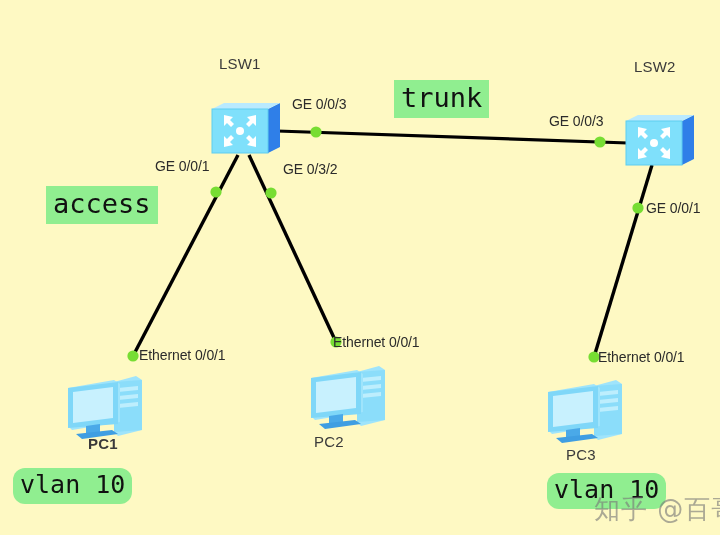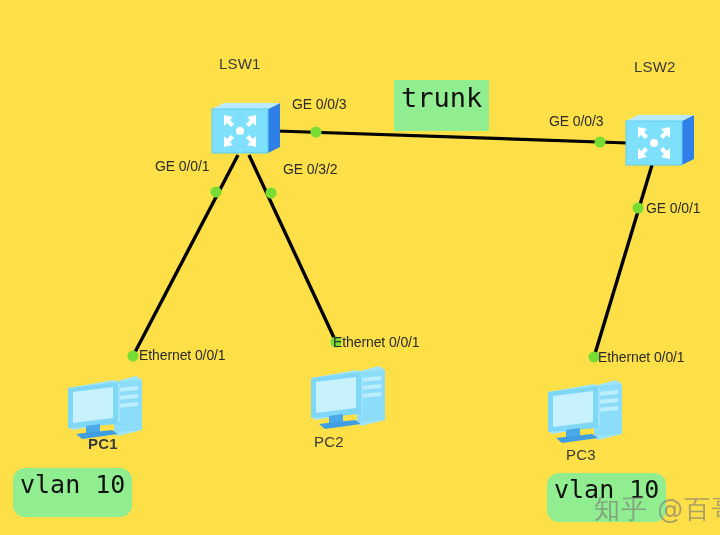--- a/index.html
+++ b/index.html
@@ -4,21 +4,21 @@
 <style>
   html, body {
     margin: 0;
     padding: 0;
     background: #ffffff;
   }
   #canvas {
     position: relative;
     width: 720px;
     height: 535px;
-    background: #fde047;
+    background: #fef9c3;
     overflow: hidden;
     font-family: "Liberation Sans", sans-serif;
   }
   #links {
     position: absolute;
     left: 0; top: 0;
     width: 720px;
     height: 535px;
   }
 
@@ -43,21 +43,21 @@
   }
 
   
   .chip {
     position: absolute;
     background: #90ee90;
     color: #111111;
     font-family: "DejaVu Sans Mono", monospace;
     white-space: nowrap;
     line-height: 1.18;
-    padding: 2px 7px 17px 7px;
+    padding: 2px 7px 4px 7px;
   }
   .chip.big { font-size: 27px; }
   .chip.mid { font-size: 25px; border-radius: 12px; }
 
   
   .switch {
     position: absolute;
     width: 78px;
     height: 62px;
   }
@@ -196,18 +196,19 @@
   <div class="portlabel" style="left:292px; top:96px;">GE 0/0/3</div>
   <div class="portlabel" style="left:155px; top:158px;">GE 0/0/1</div>
   <div class="portlabel" style="left:283px; top:161px;">GE 0/3/2</div>
   <div class="portlabel" style="left:549px; top:113px;">GE 0/0/3</div>
   <div class="portlabel" style="left:646px; top:200px;">GE 0/0/1</div>
   <div class="portlabel" style="left:139px; top:347px;">Ethernet 0/0/1</div>
   <div class="portlabel" style="left:333px; top:334px;">Ethernet 0/0/1</div>
   <div class="portlabel" style="left:598px; top:349px;">Ethernet 0/0/1</div>
 
   <div class="chip big" style="left:394px; top:80px;">trunk</div>
+  <div class="chip big" style="left:46px; top:186px;">access</div>
   <div class="chip mid" style="left:13px; top:468px;">vlan 10</div>
   <div class="chip mid" style="left:547px; top:473px;">vlan 10</div>
 
   <div class="watermark" style="left:594px; top:492px;">知乎 @百哥</div>
 
 </div>
 
 </body></html>

